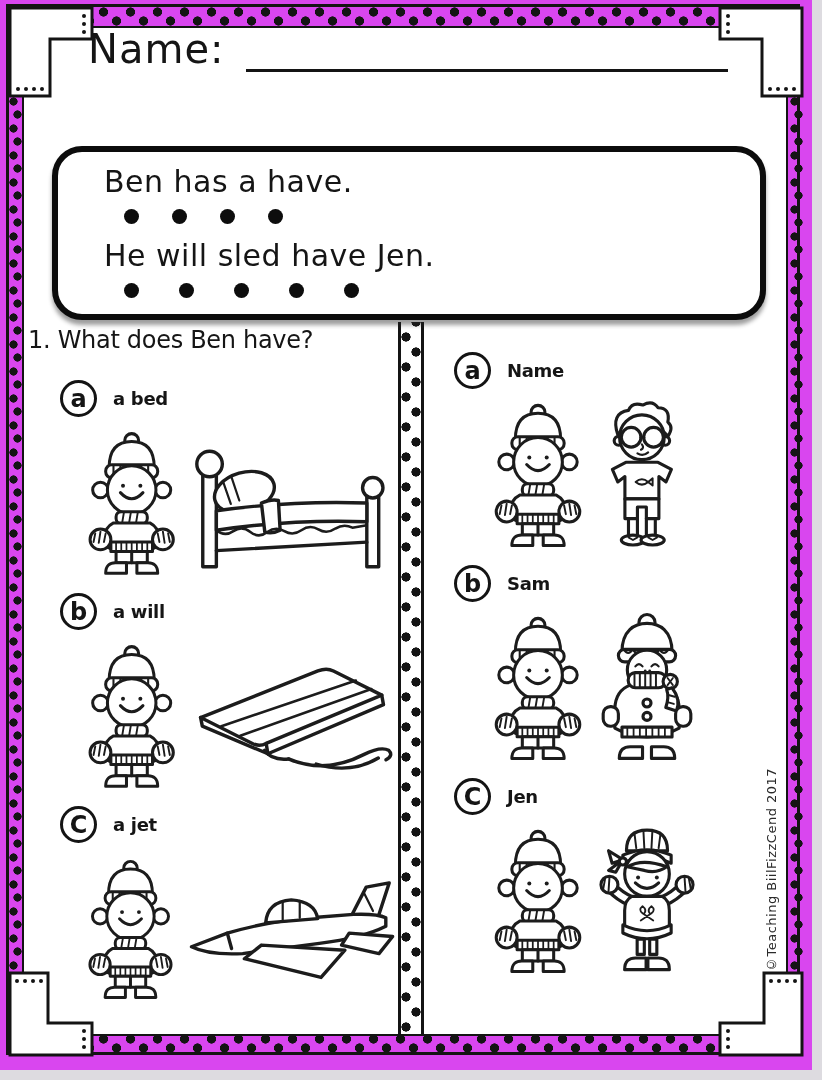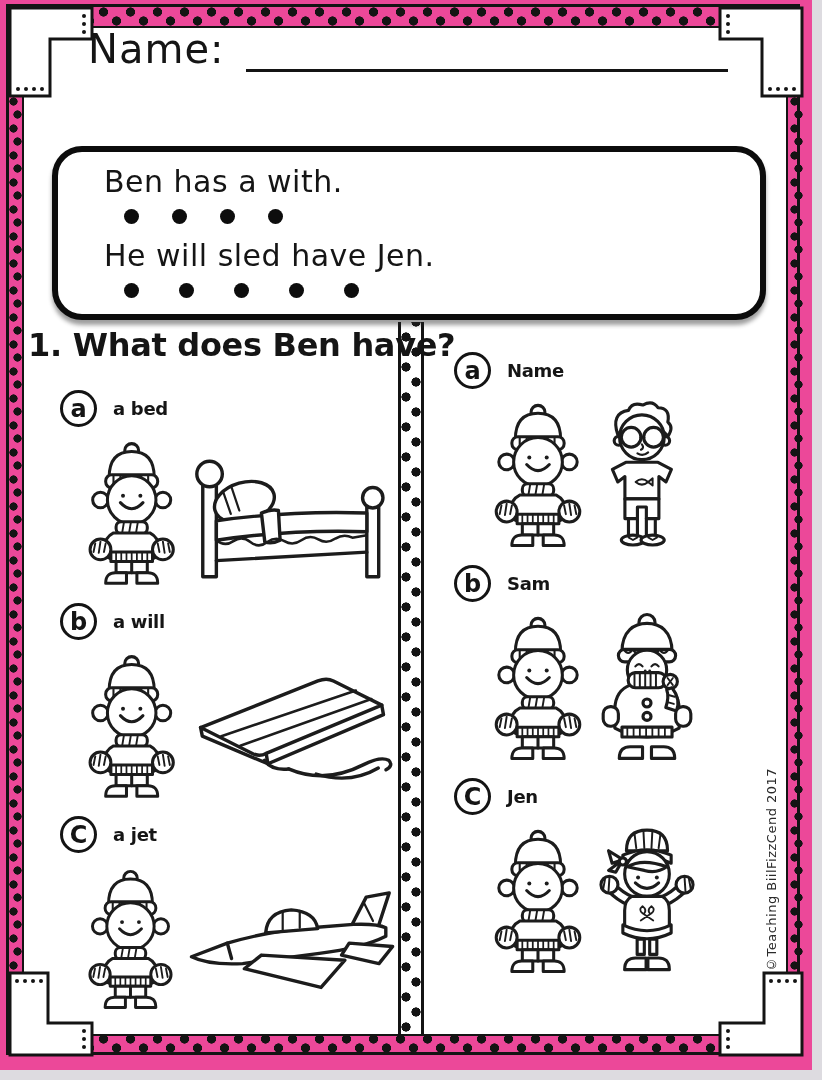--- a/index.html
+++ b/index.html
@@ -2,21 +2,21 @@
 <html><head>
 <meta charset="utf-8">
 <style>
   html,body{margin:0;padding:0;}
   body{
     width:822px;height:1080px;position:relative;overflow:hidden;
     background:#e7e5e9;
     font-family:"DejaVu Sans","Liberation Sans",sans-serif;
     color:#151515;
   }
-  .sheet{position:absolute;left:0;top:0;width:812px;height:1070px;background:#ec4899;}
+  .sheet{position:absolute;left:0;top:0;width:812px;height:1070px;background:#d946ef;}
   
   .frame-outer{position:absolute;left:6px;top:4px;width:794px;height:1051px;border:3px solid #141414;box-sizing:border-box;}
   .frame-inner{position:absolute;left:22px;top:26px;width:766px;height:1010px;border:2.5px solid #141414;box-sizing:border-box;background:#fff;}
   .band{position:absolute;background-repeat:repeat-x;}
   .band-top,.band-bottom{
     left:9px;width:794px;height:19px;
     background-image:
       radial-gradient(circle 4.5px at 50% 5px,#141414 4.4px,transparent 4.8px),
       radial-gradient(circle 4.5px at 50% calc(100% - 5px),#141414 4.4px,transparent 4.8px);
     background-size:27px 19px,27px 19px;
@@ -60,21 +60,21 @@
     background-image:
       radial-gradient(circle 4.5px at 5px 50%,#141414 4.4px,transparent 4.8px),
       radial-gradient(circle 4.5px at calc(100% - 5px) 50%,#141414 4.4px,transparent 4.8px);
     background-size:20px 30px,20px 30px;
     background-position:0 0,0 15px;
     background-repeat:repeat-y,repeat-y;
   }
   .col{position:absolute;top:326px;}
   .col-left{left:28px;width:368px;}
   .col-right{left:430px;width:356px;}
-  .q-title{font-size:32px;font-weight:700;letter-spacing:-0.3px;white-space:nowrap;}
+  .q-title{font-size:24px;font-weight:400;letter-spacing:-0.3px;white-space:nowrap;}
   .option{margin-top:26px;}
   .option + .option{margin-top:16px;}
   .option-head{display:flex;align-items:center;gap:16px;margin-left:32px;margin-bottom:8px;}
   .col-right .option-head{margin-left:24px;}
   .letter-badge{
     width:37px;height:37px;border:3px solid #141414;border-radius:50%;box-sizing:border-box;
     display:flex;align-items:center;justify-content:center;
     font-size:24px;font-weight:700;line-height:1;background:#fff;
   }
   .option-label{font-size:18px;font-weight:700;letter-spacing:-0.3px;}
@@ -302,21 +302,21 @@
         <circle cx="12" cy="76" r="2"></circle>
       </g>
   </svg>
 
   <div class="name-row">
     <span class="name-label">Name:</span>
     <span class="name-line"></span>
   </div>
 
   <div class="passage-box">
-    <div class="passage-line">Ben has a with.</div>
+    <div class="passage-line">Ben has a have.</div>
     <div class="dots-row">
         <span class="wdot"></span>
         <span class="wdot"></span>
         <span class="wdot"></span>
         <span class="wdot"></span>
       </div>
     <div class="passage-line">He will sled have Jen.</div>
     <div class="dots-row second">
         <span class="wdot"></span>
         <span class="wdot"></span>

